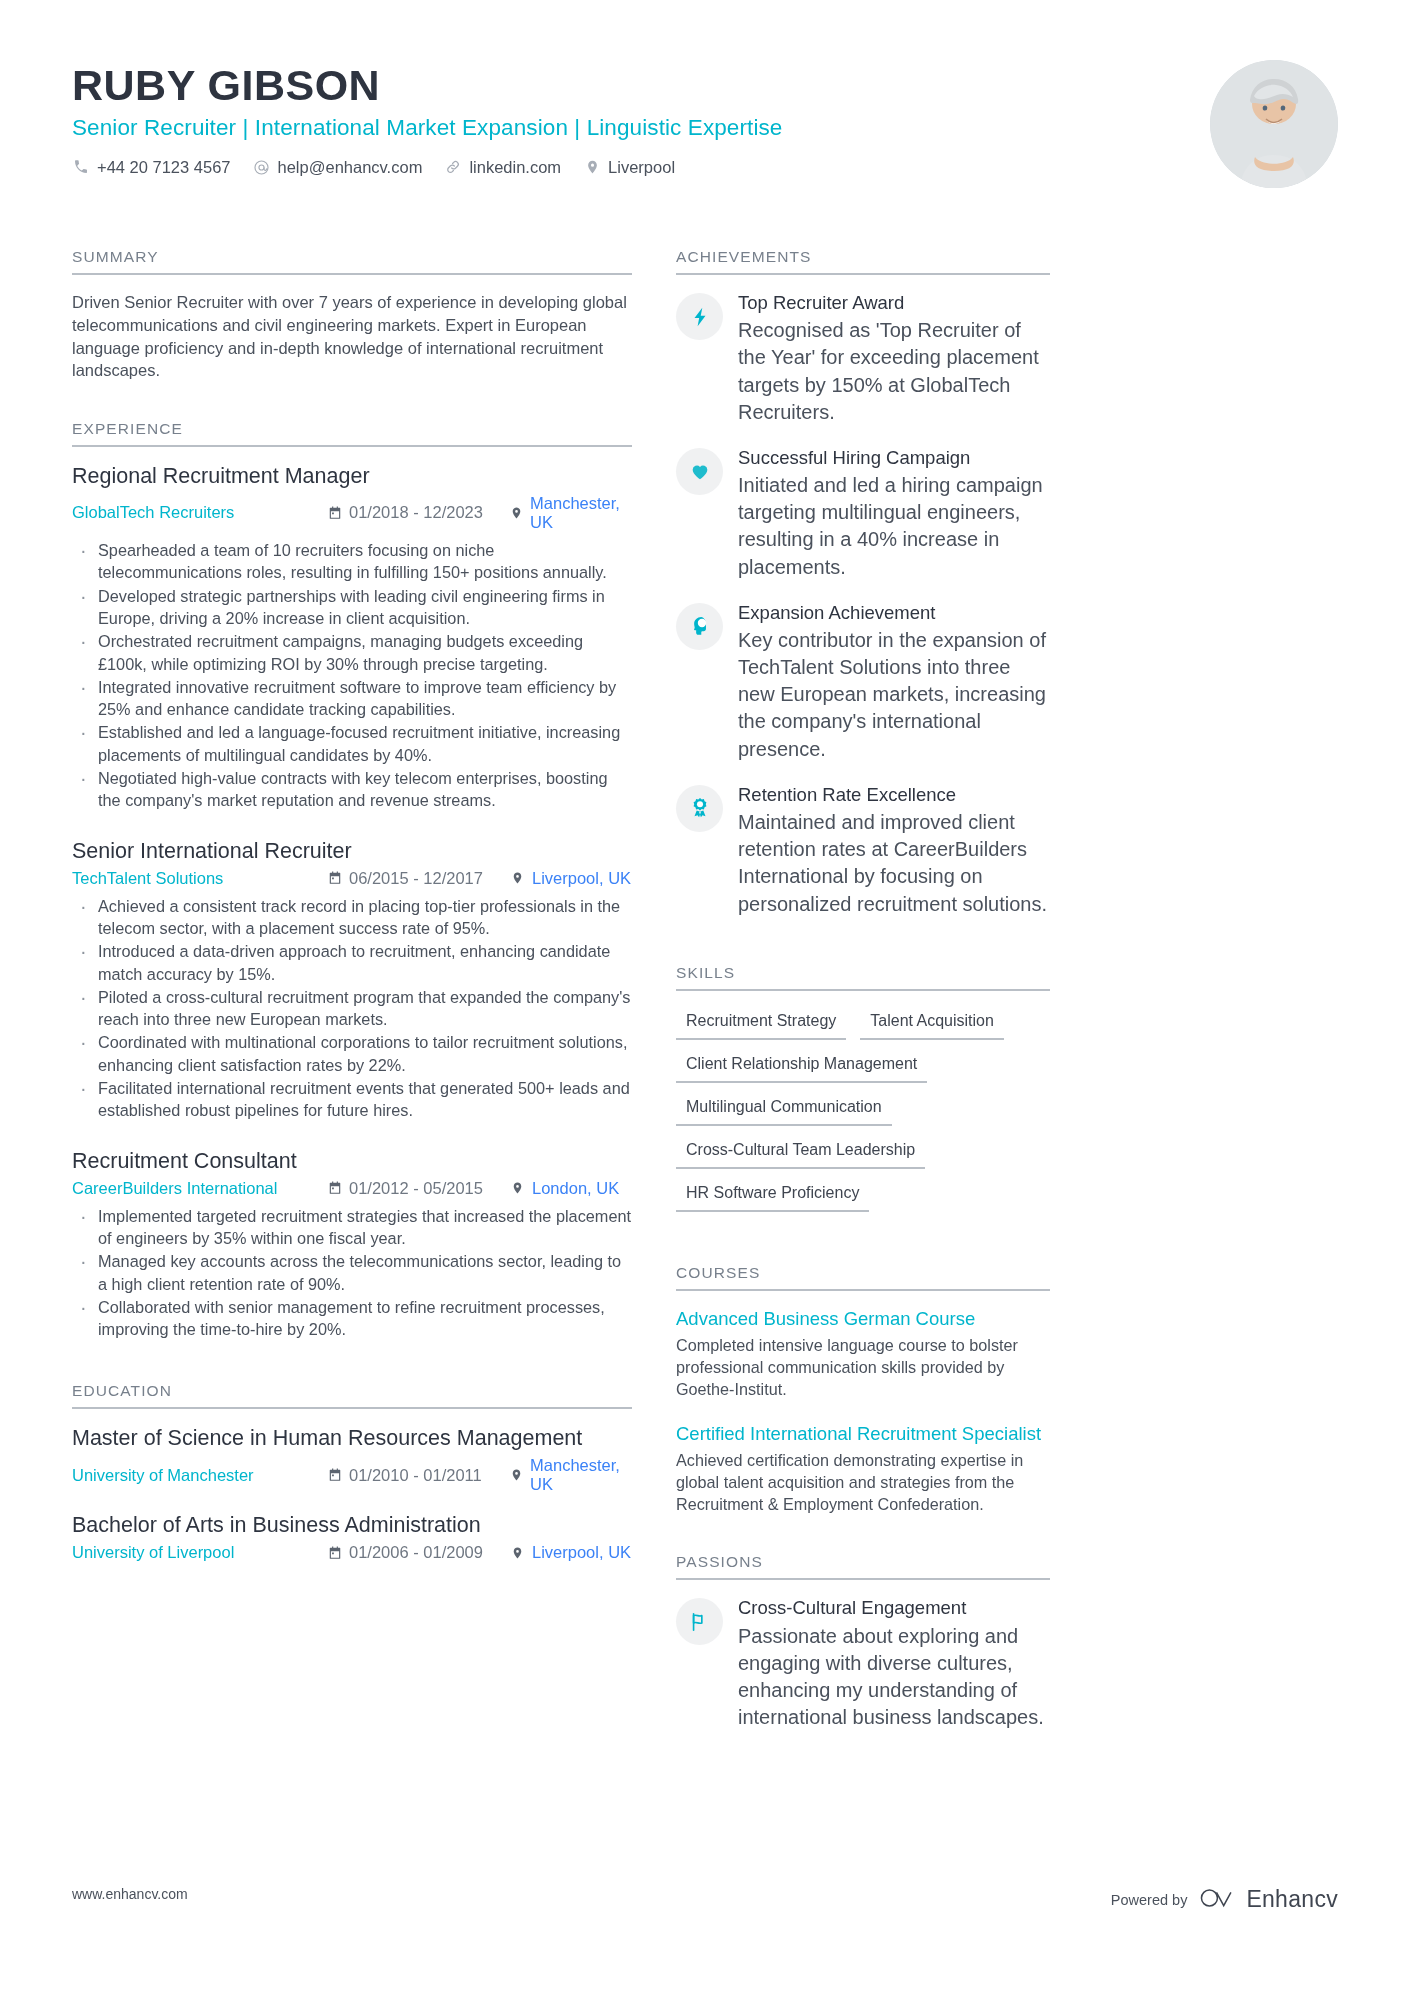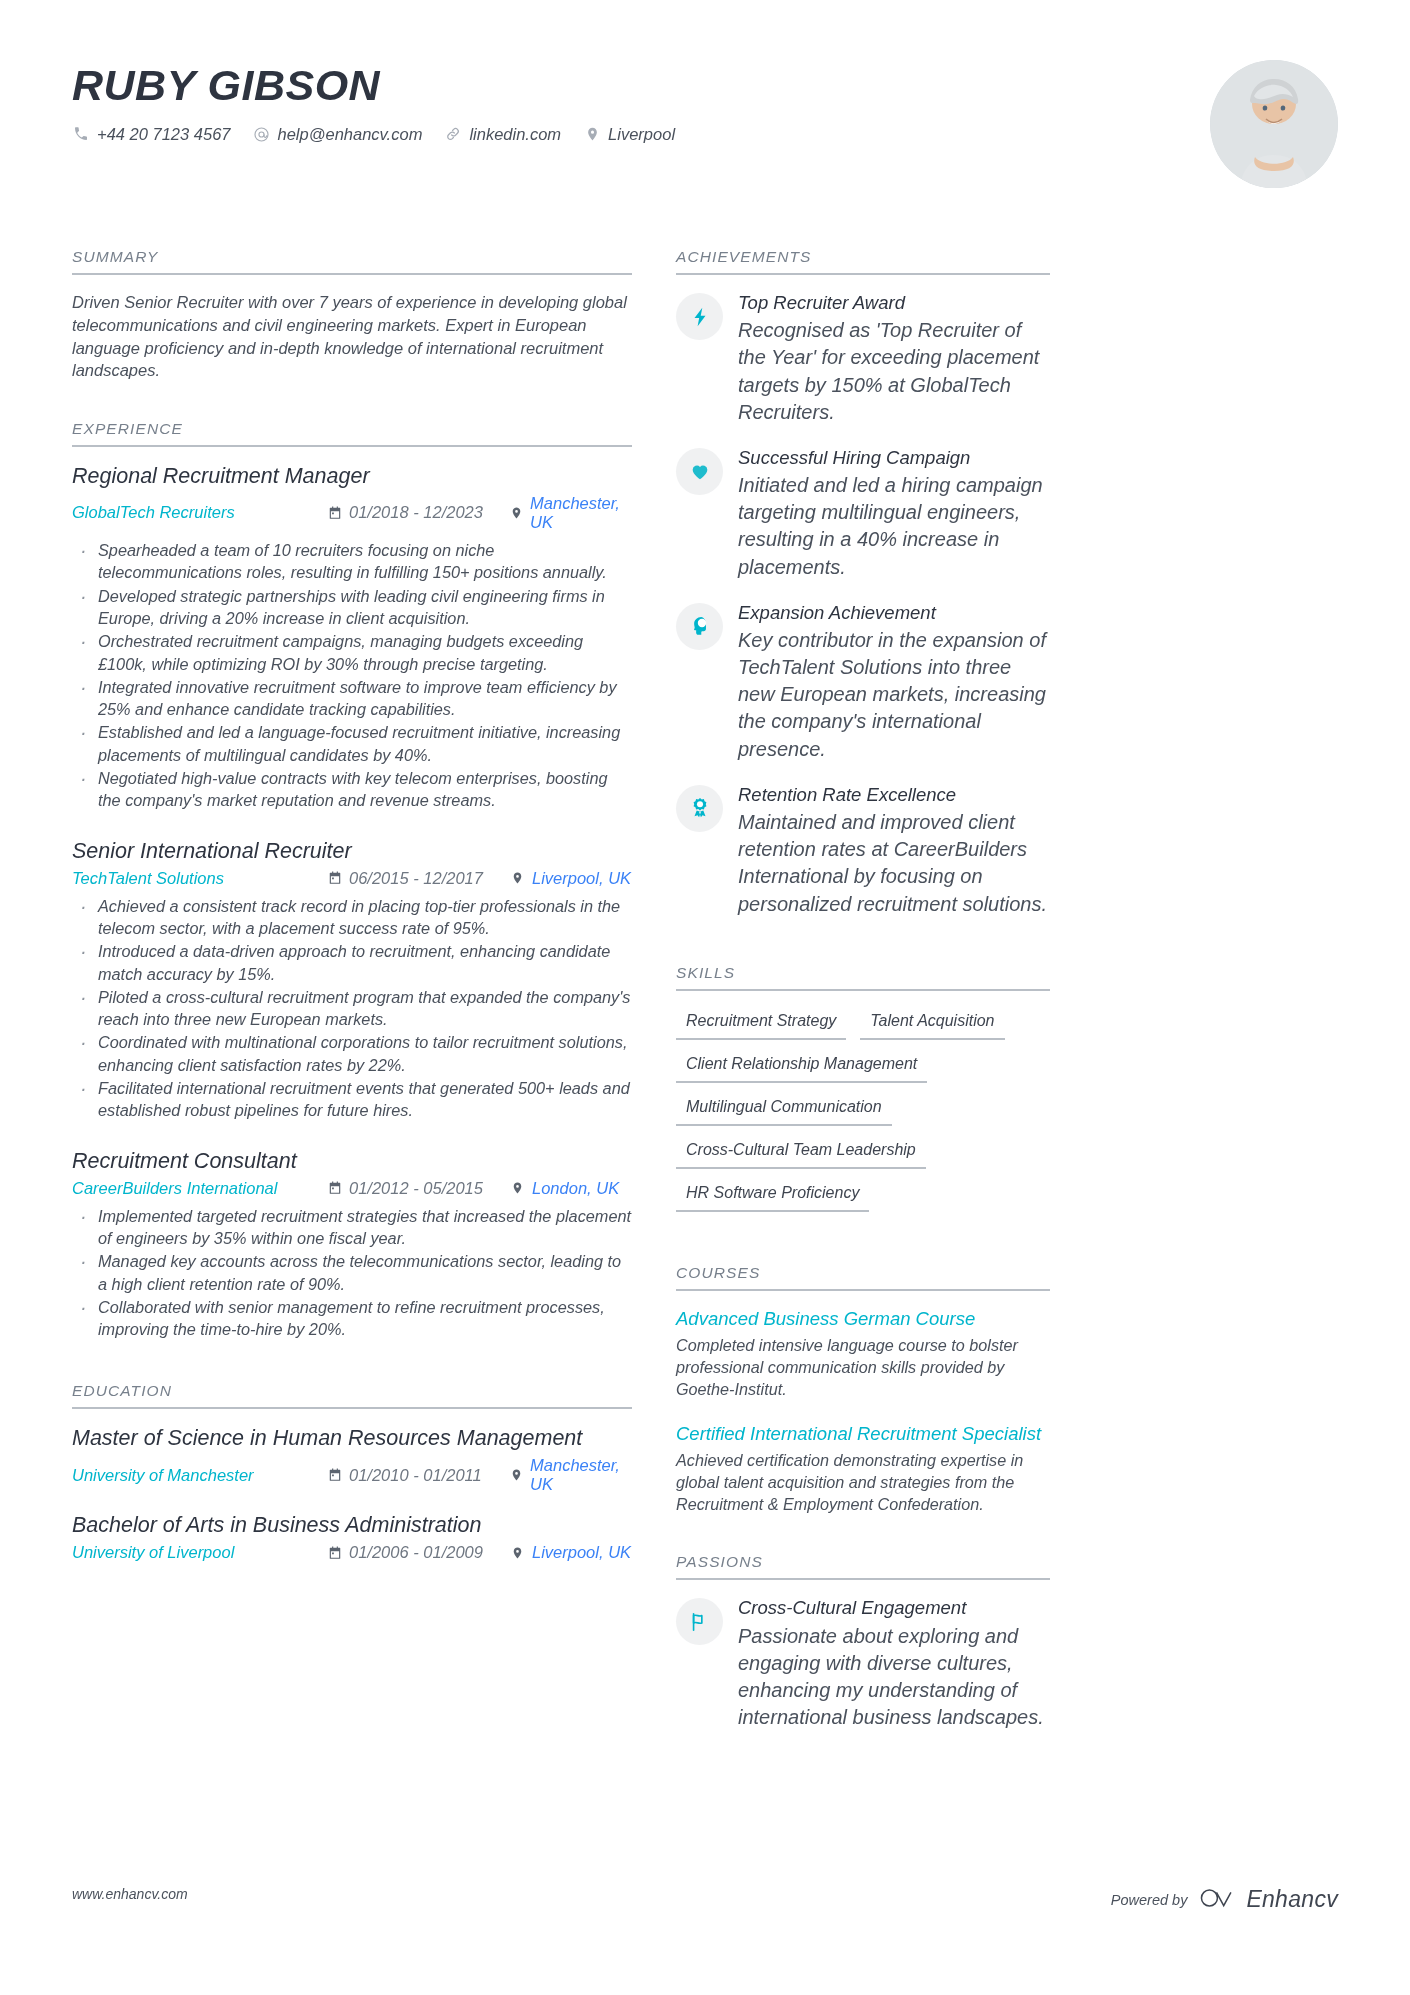--- a/index.html
+++ b/index.html
@@ -8,21 +8,20 @@
     background: #ffffff;
     font-family: "Liberation Sans", sans-serif;
     color: #3f4550;
   }
   .page {
     width: 1410px;
     min-height: 1995px;
     background: #fff;
     position: relative;
     padding: 62px 72px 0 72px;
-    font-style: italic;
   }
 
   
   .header { position: relative; min-height: 150px; }
   .name {
     font-size: 43px;
     font-weight: bold;
     letter-spacing: 0.5px;
     color: #2e3440;
     line-height: 1.08;
@@ -244,20 +243,21 @@
     letter-spacing: 0.3px;
   }
 </style>
 </head>
 <body>
 
 <div class="page">
 
   <div class="header">
     <div class="name">RUBY GIBSON</div>
+    <div class="headline">Senior Recruiter | International Market Expansion | Linguistic Expertise</div>
 
     <div class="contact-row">
       <span class="contact-item">
         <span class="ci-icon">
           <svg width="16" height="16" viewBox="0 0 24 24" fill="currentColor">
               <path d="M6.6 10.8c1.4 2.8 3.8 5.1 6.6 6.6l2.2-2.2c.3-.3.7-.4 1-.2 1.2.4 2.4.6 3.6.6.6 0 1 .4 1 1V20c0 .6-.4 1-1 1C11.1 21 3 12.9 3 3c0-.6.4-1 1-1h3.5c.6 0 1 .4 1 1 0 1.3.2 2.5.6 3.6.1.3 0 .7-.2 1l-2.3 2.2z"></path>
             </svg>
         </span>
         <span>+44 20 7123 4567</span>
       </span>

